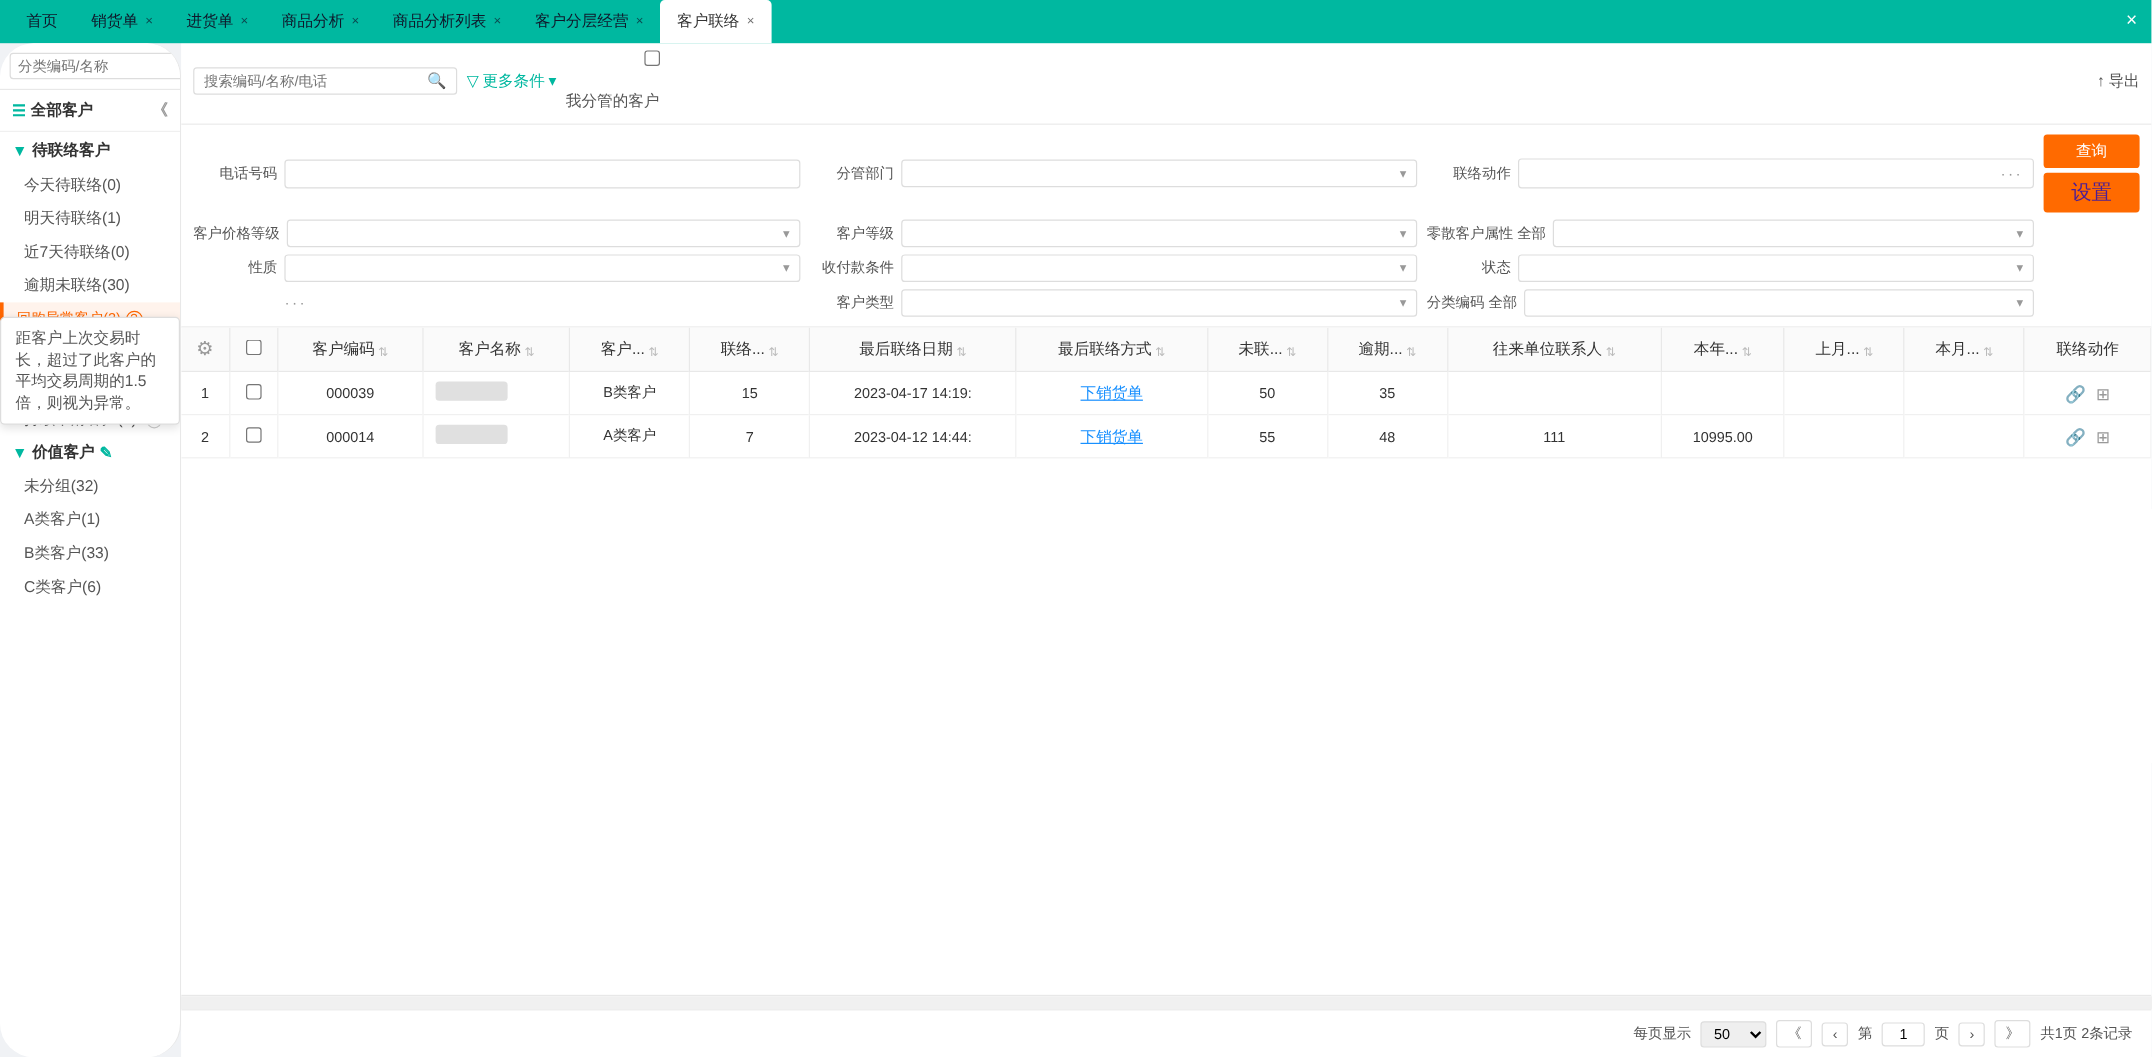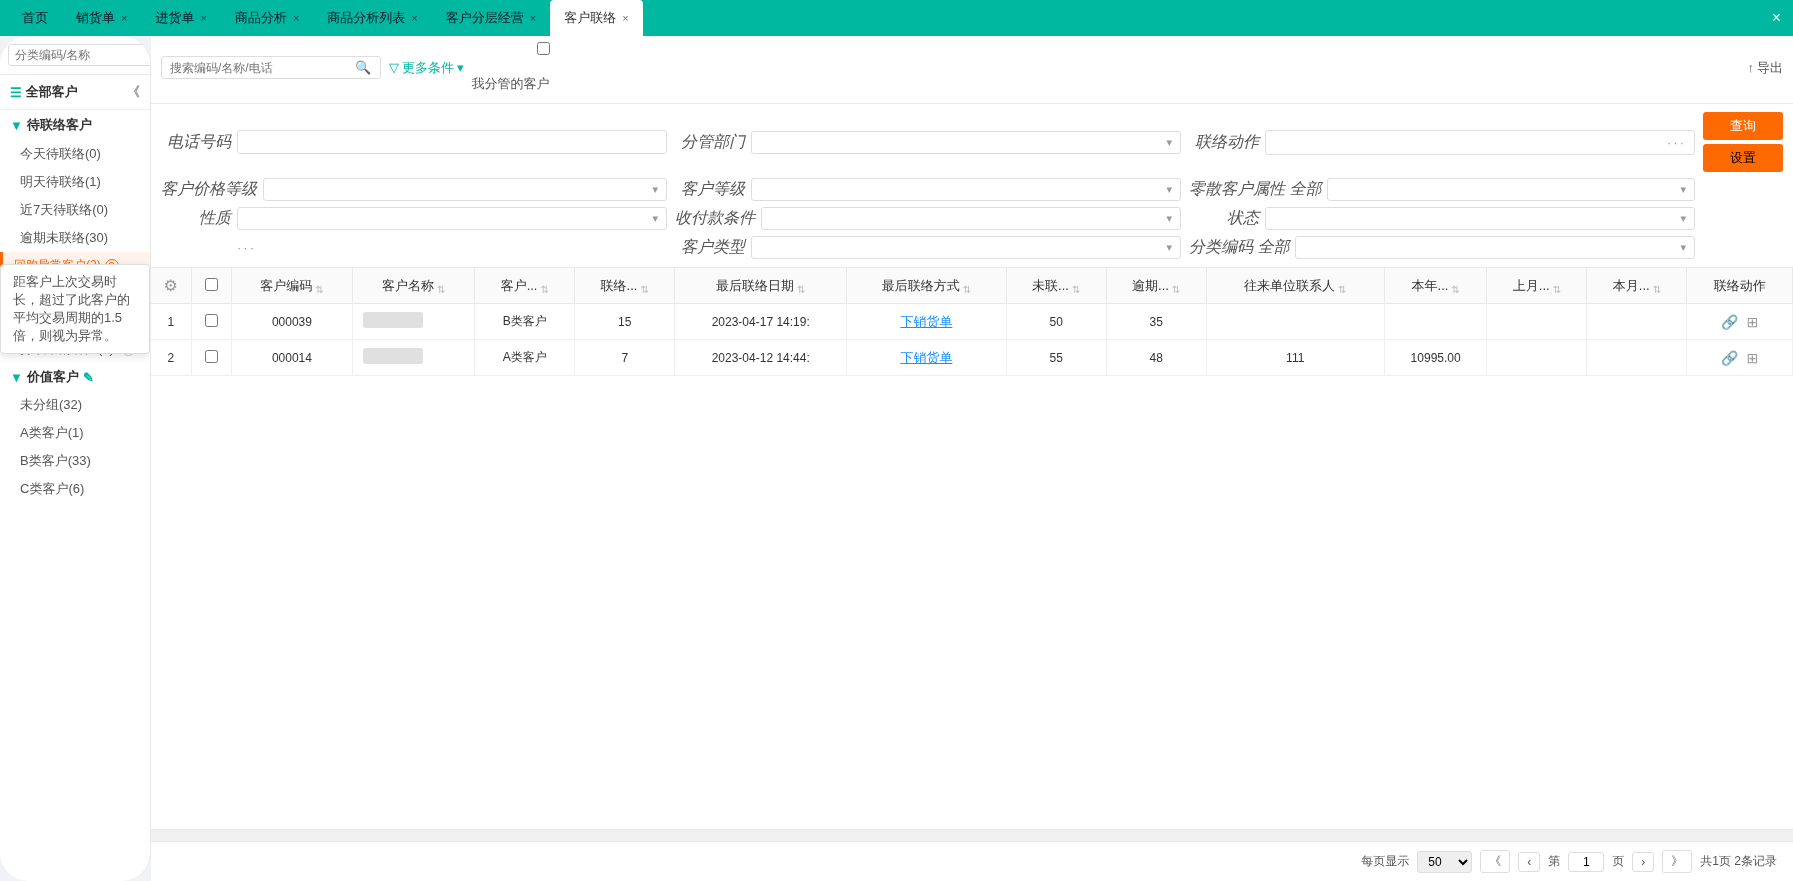--- a/index.html
+++ b/index.html
@@ -216,26 +216,25 @@
       margin-bottom: 6px;
     }
     .filter-form-row:last-child { margin-bottom: 0; }
     .filter-field {
       display: flex;
       align-items: center;
       gap: 6px;
       flex: 1;
     }
     .filter-label {
-      font-size: 16px;
+      font-size: 12px;
       color: #555;
       white-space: nowrap;
       min-width: 70px;
       text-align: right;
-      font-style: italic;
     }
     .filter-input {
       flex: 1;
       border: 1px solid #ddd;
       border-radius: 3px;
       padding: 4px 8px;
       font-size: 12px;
       outline: none;
     }
     .filter-select {
@@ -256,26 +255,26 @@
       background: #ff6a00;
       color: #fff;
       border: none;
       border-radius: 3px;
       padding: 5px 16px;
       cursor: pointer;
       font-size: 13px;
     }
     .btn-settings {
       background: #ff6a00;
-      color: #000000;
+      color: #4c1d95;
       border: none;
       border-radius: 3px;
       padding: 5px 16px;
       cursor: pointer;
-      font-size: 13px;
+      font-size: 17px;
     }
 
     
     .table-container {
       flex: 1;
       overflow: auto;
       background: #fff;
     }
     table {
       width: 100%;

